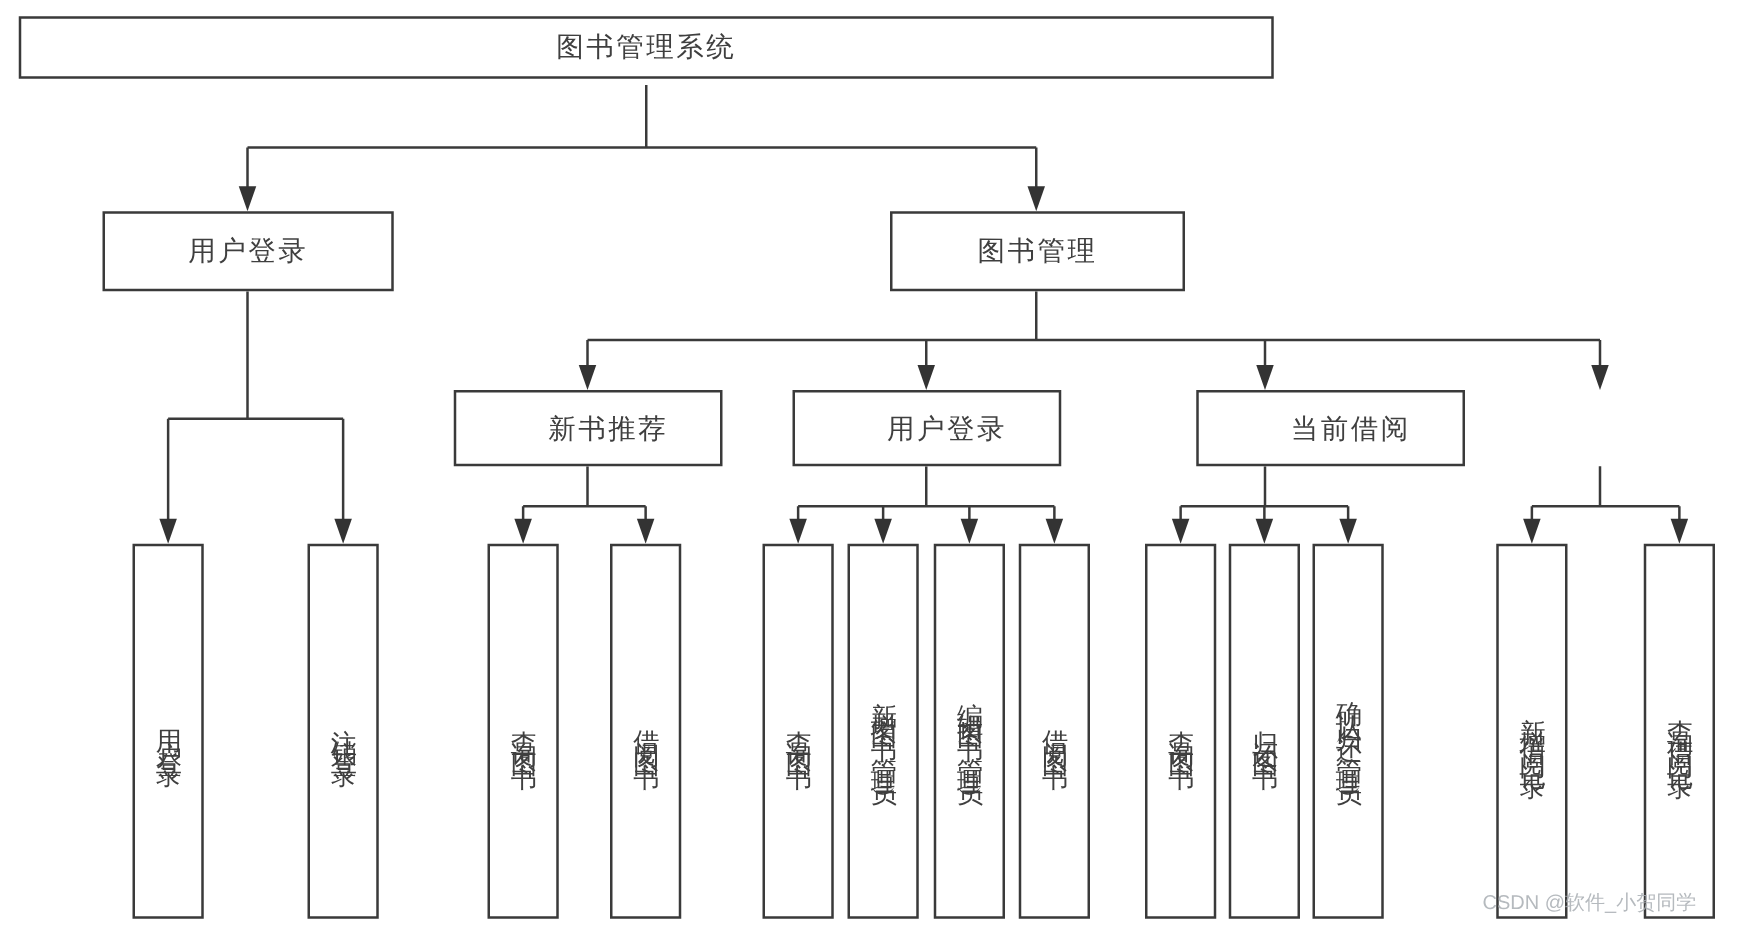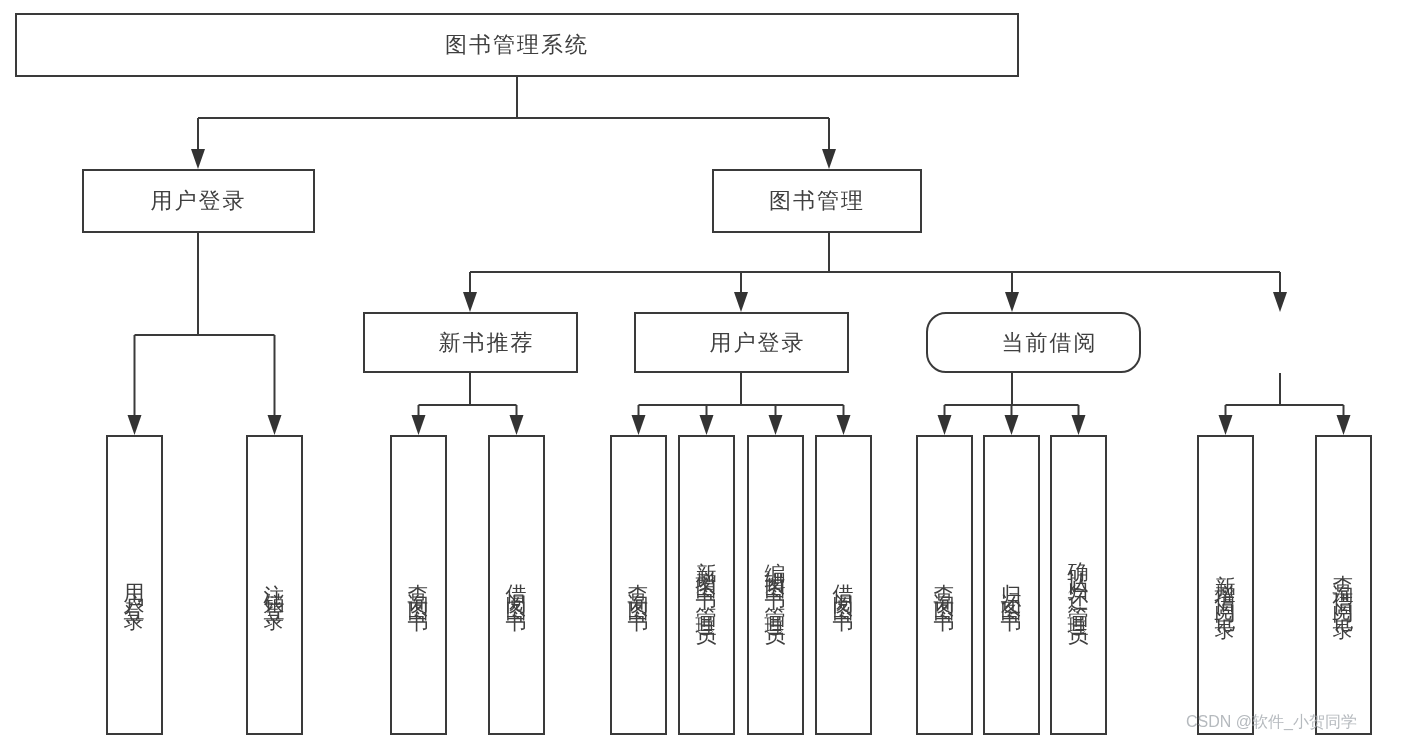--- a/index.html
+++ b/index.html
@@ -8,25 +8,25 @@
     background:#ffffff; overflow:hidden;
     font-family:"Liberation Sans", sans-serif;
     color:#3f3f3f;
   }
   .box {
     position:absolute; background:#ffffff; box-sizing:border-box;
     border:2.5px solid #3a3a3a;
     display:flex; align-items:center; justify-content:center;
   }
   .hbox .label { font-size:22px; letter-spacing:2px; white-space:nowrap; }
-  .root  { left:15px;  top:13px;  width:1004px; height:64px; }
+  .root  { left:15px;  top:13px;  width:1004px; height:50px; }
   .l2a   { left:82px;  top:169px; width:233px;  height:64px; }
-  .l2b   { left:712px; top:169px; width:210px;  height:64px; }
+  .l2b   { left:712px; top:169px; width:236px;  height:64px; }
   .l3    { top:312px; width:215px; height:61px;padding-left:32px; }
-  .l3a { left:363px; }  .l3b { left:634px; }  .l3c { left:926px;border-radius:20px; }  .l3d { left:1173px; }
+  .l3a { left:363px; }  .l3b { left:634px; }  .l3c { left:957px; }  .l3d { left:1173px; }
   .leaf  { top:435px; width:57px; height:300px; border-width:2px; }
   .leaf .vlabel {
     writing-mode:vertical-rl; text-orientation:mixed;
     font-size:21px; letter-spacing:9px; line-height:1;
   }
   .A1 { left:106px; } .A2 { left:246px; }
   .B1 { left:390px; } .B2 { left:488px; }
   .C1 { left:610px; } .C2 { left:678px; } .C3 { left:747px; } .C4 { left:815px; }
   .D1 { left:916px; } .D2 { left:983px; } .D3 { left:1050px; }
   .E1 { left:1197px; } .E2 { left:1315px; }

